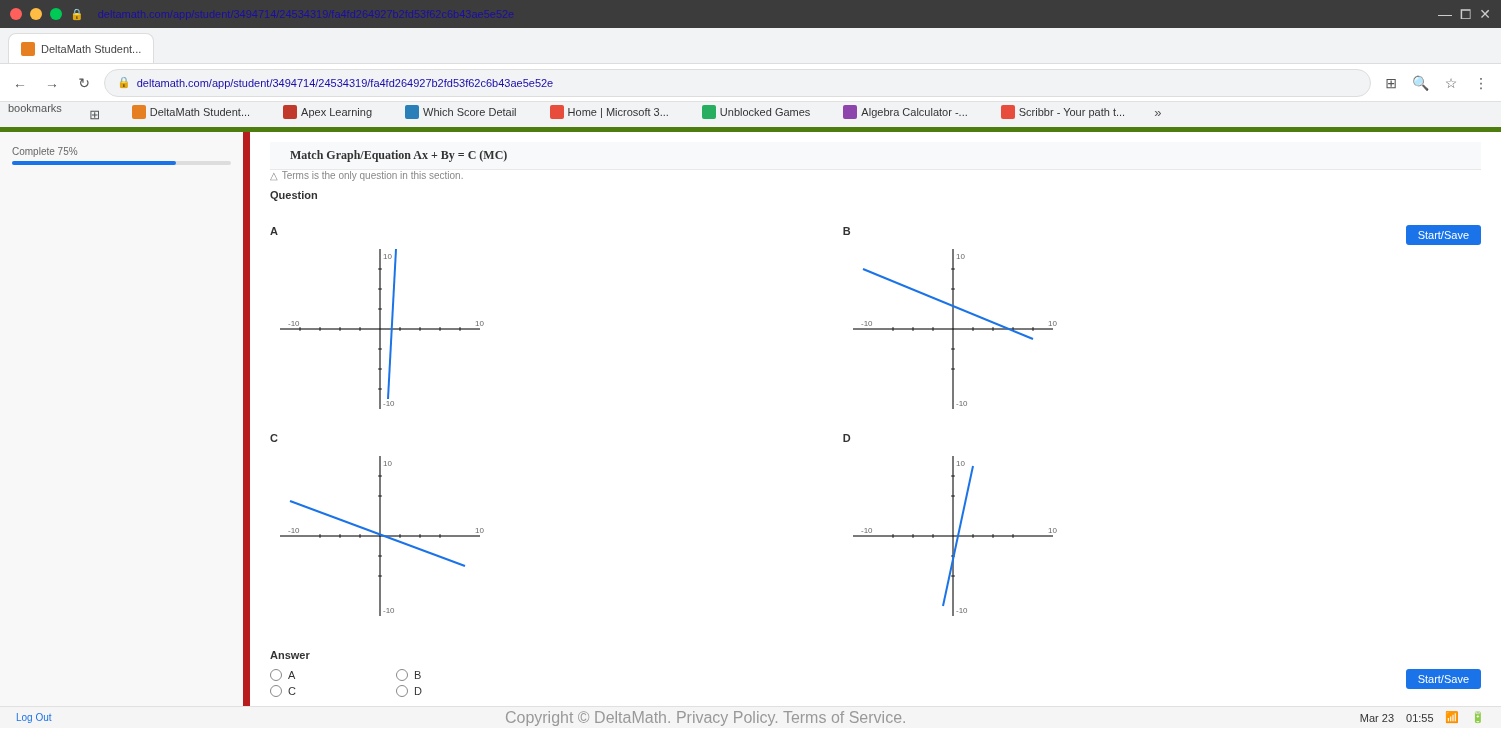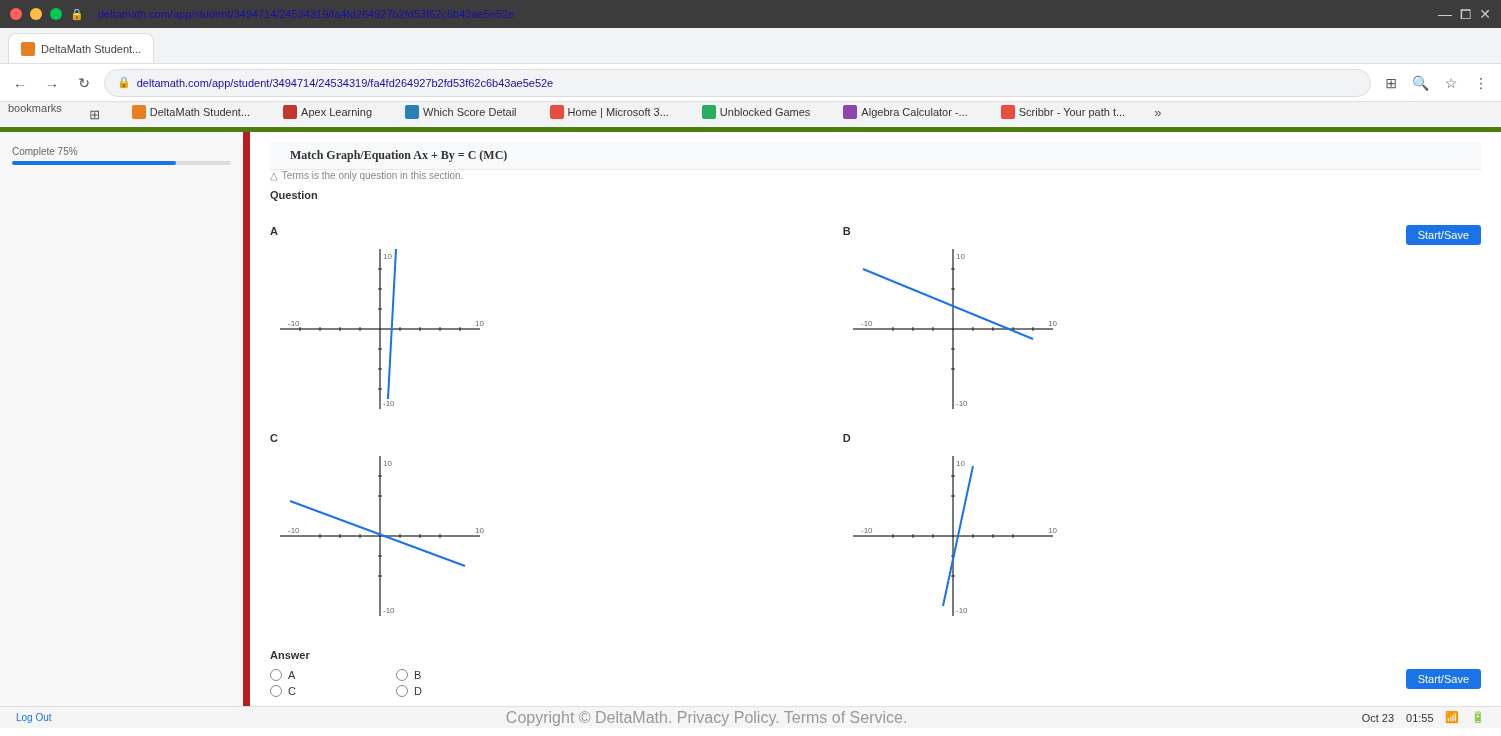--- a/index.html
+++ b/index.html
@@ -502,20 +502,20 @@
 
     </div>
   </div>
 
   <div class="bottom-bar">
     <div>
       <span style="color:#1a73e8;cursor:pointer;">Log Out</span>
     </div>
     <div style="font-size:16px;color:#999;">Copyright © DeltaMath. Privacy Policy. Terms of Service.</div>
     <div class="system-tray">
-      <span>Oct 23</span>
+      <span>Mar 23</span>
       <span>01:55</span>
       <span>📶</span>
       <span>🔋</span>
     </div>
   </div>
 
 </div>
 
 </body></html>

